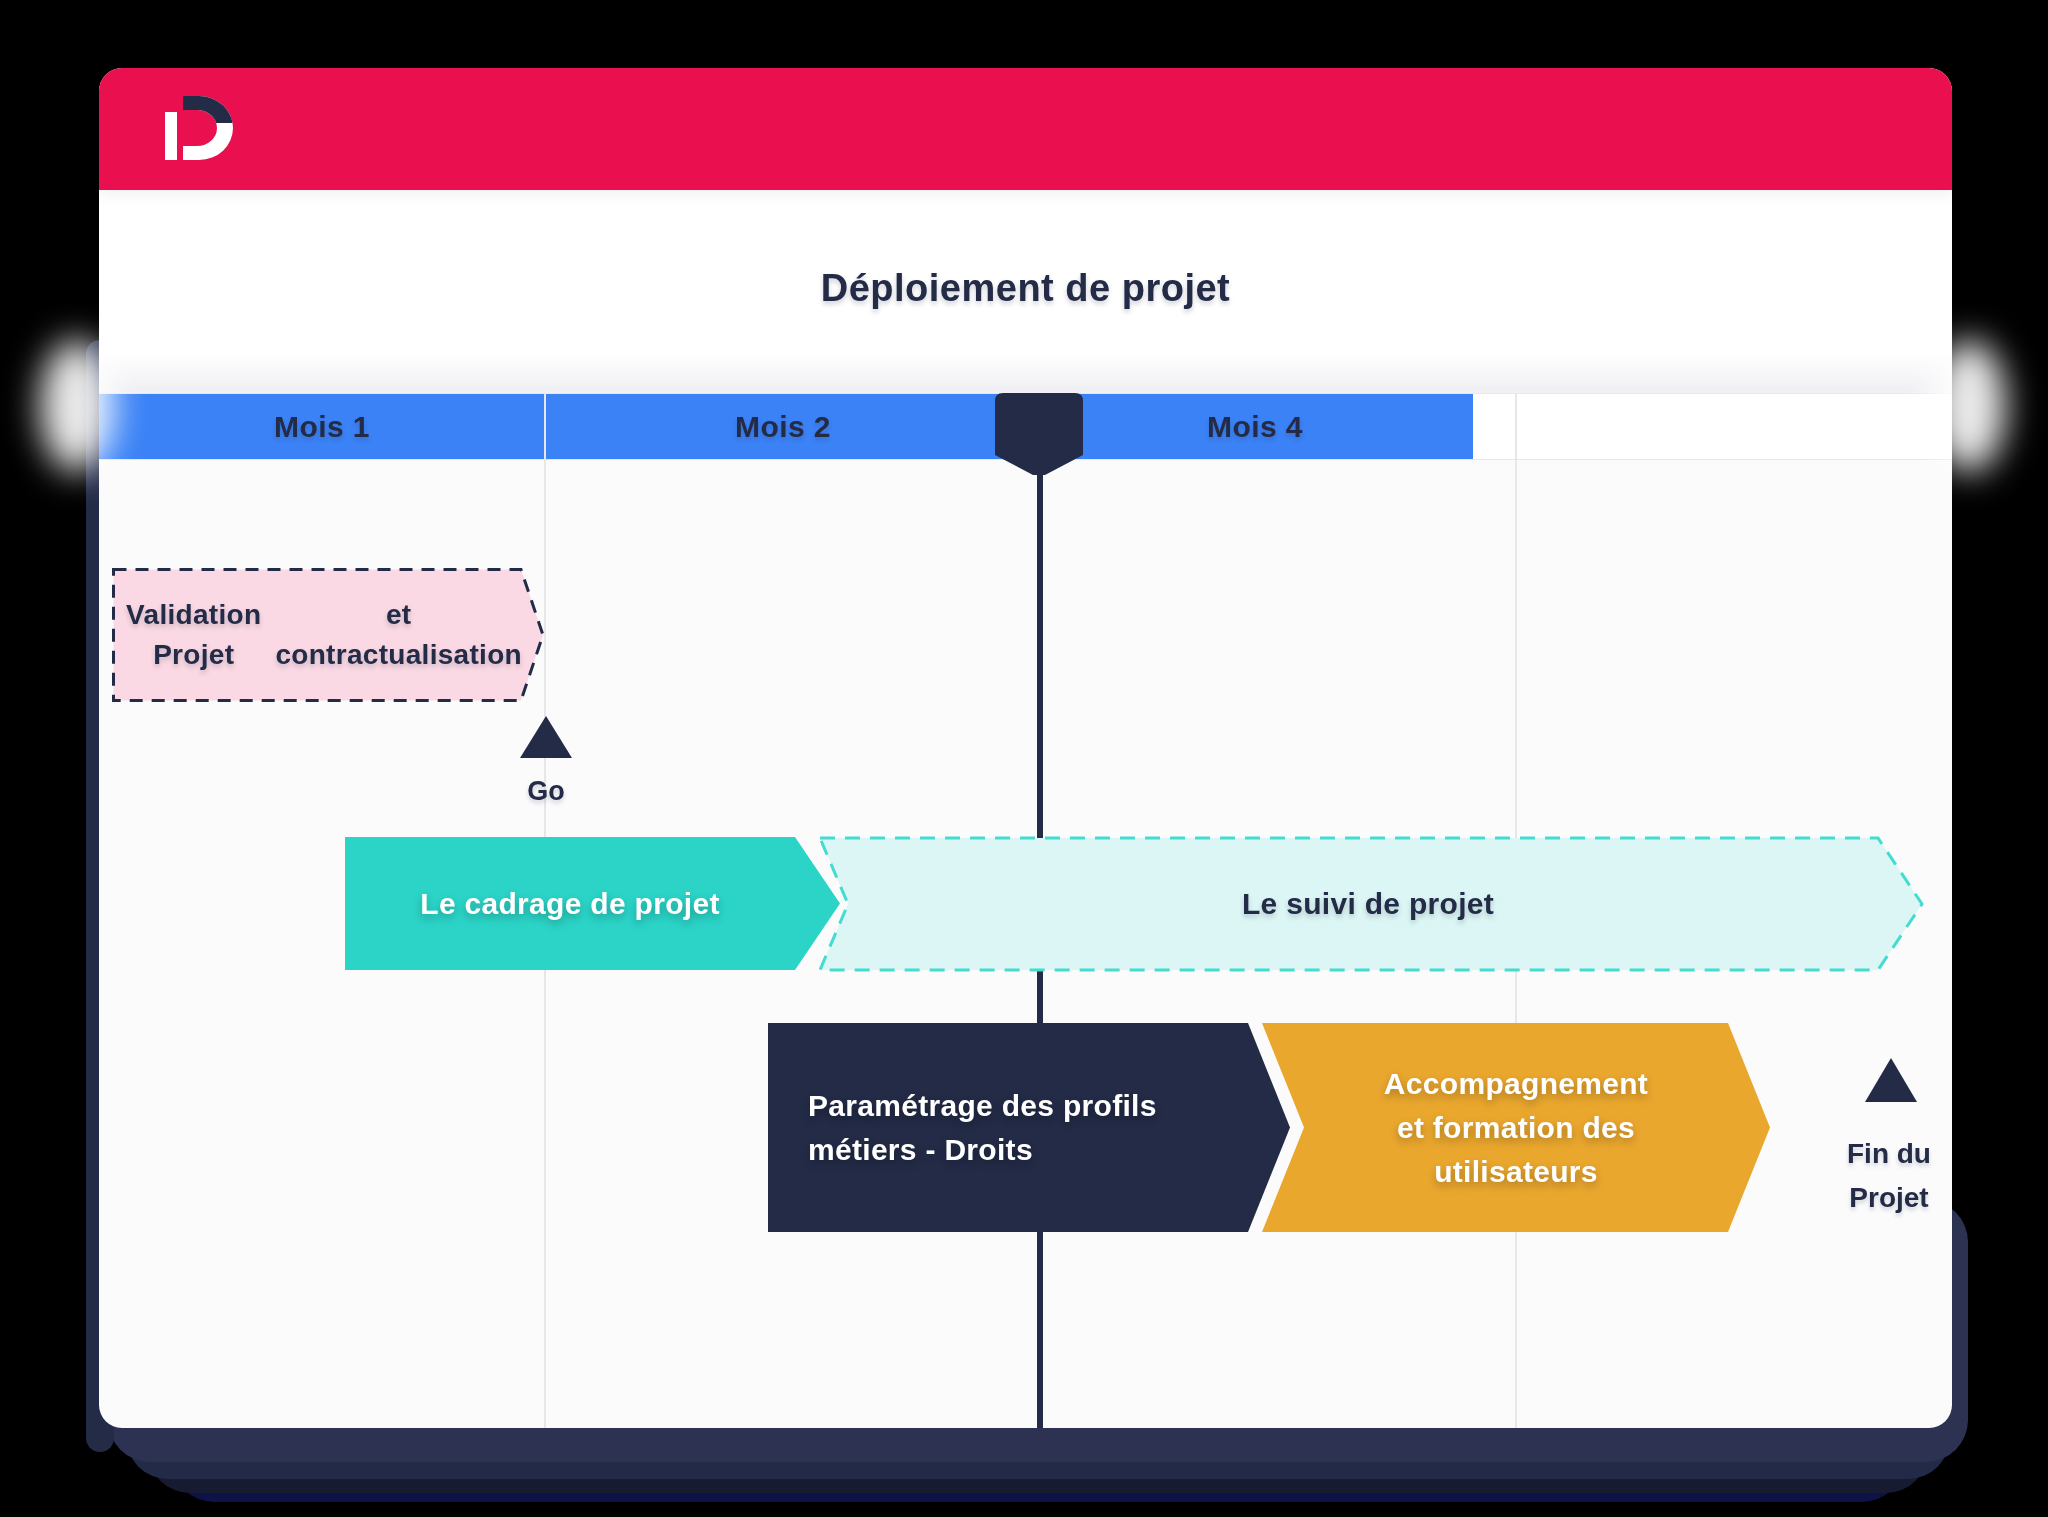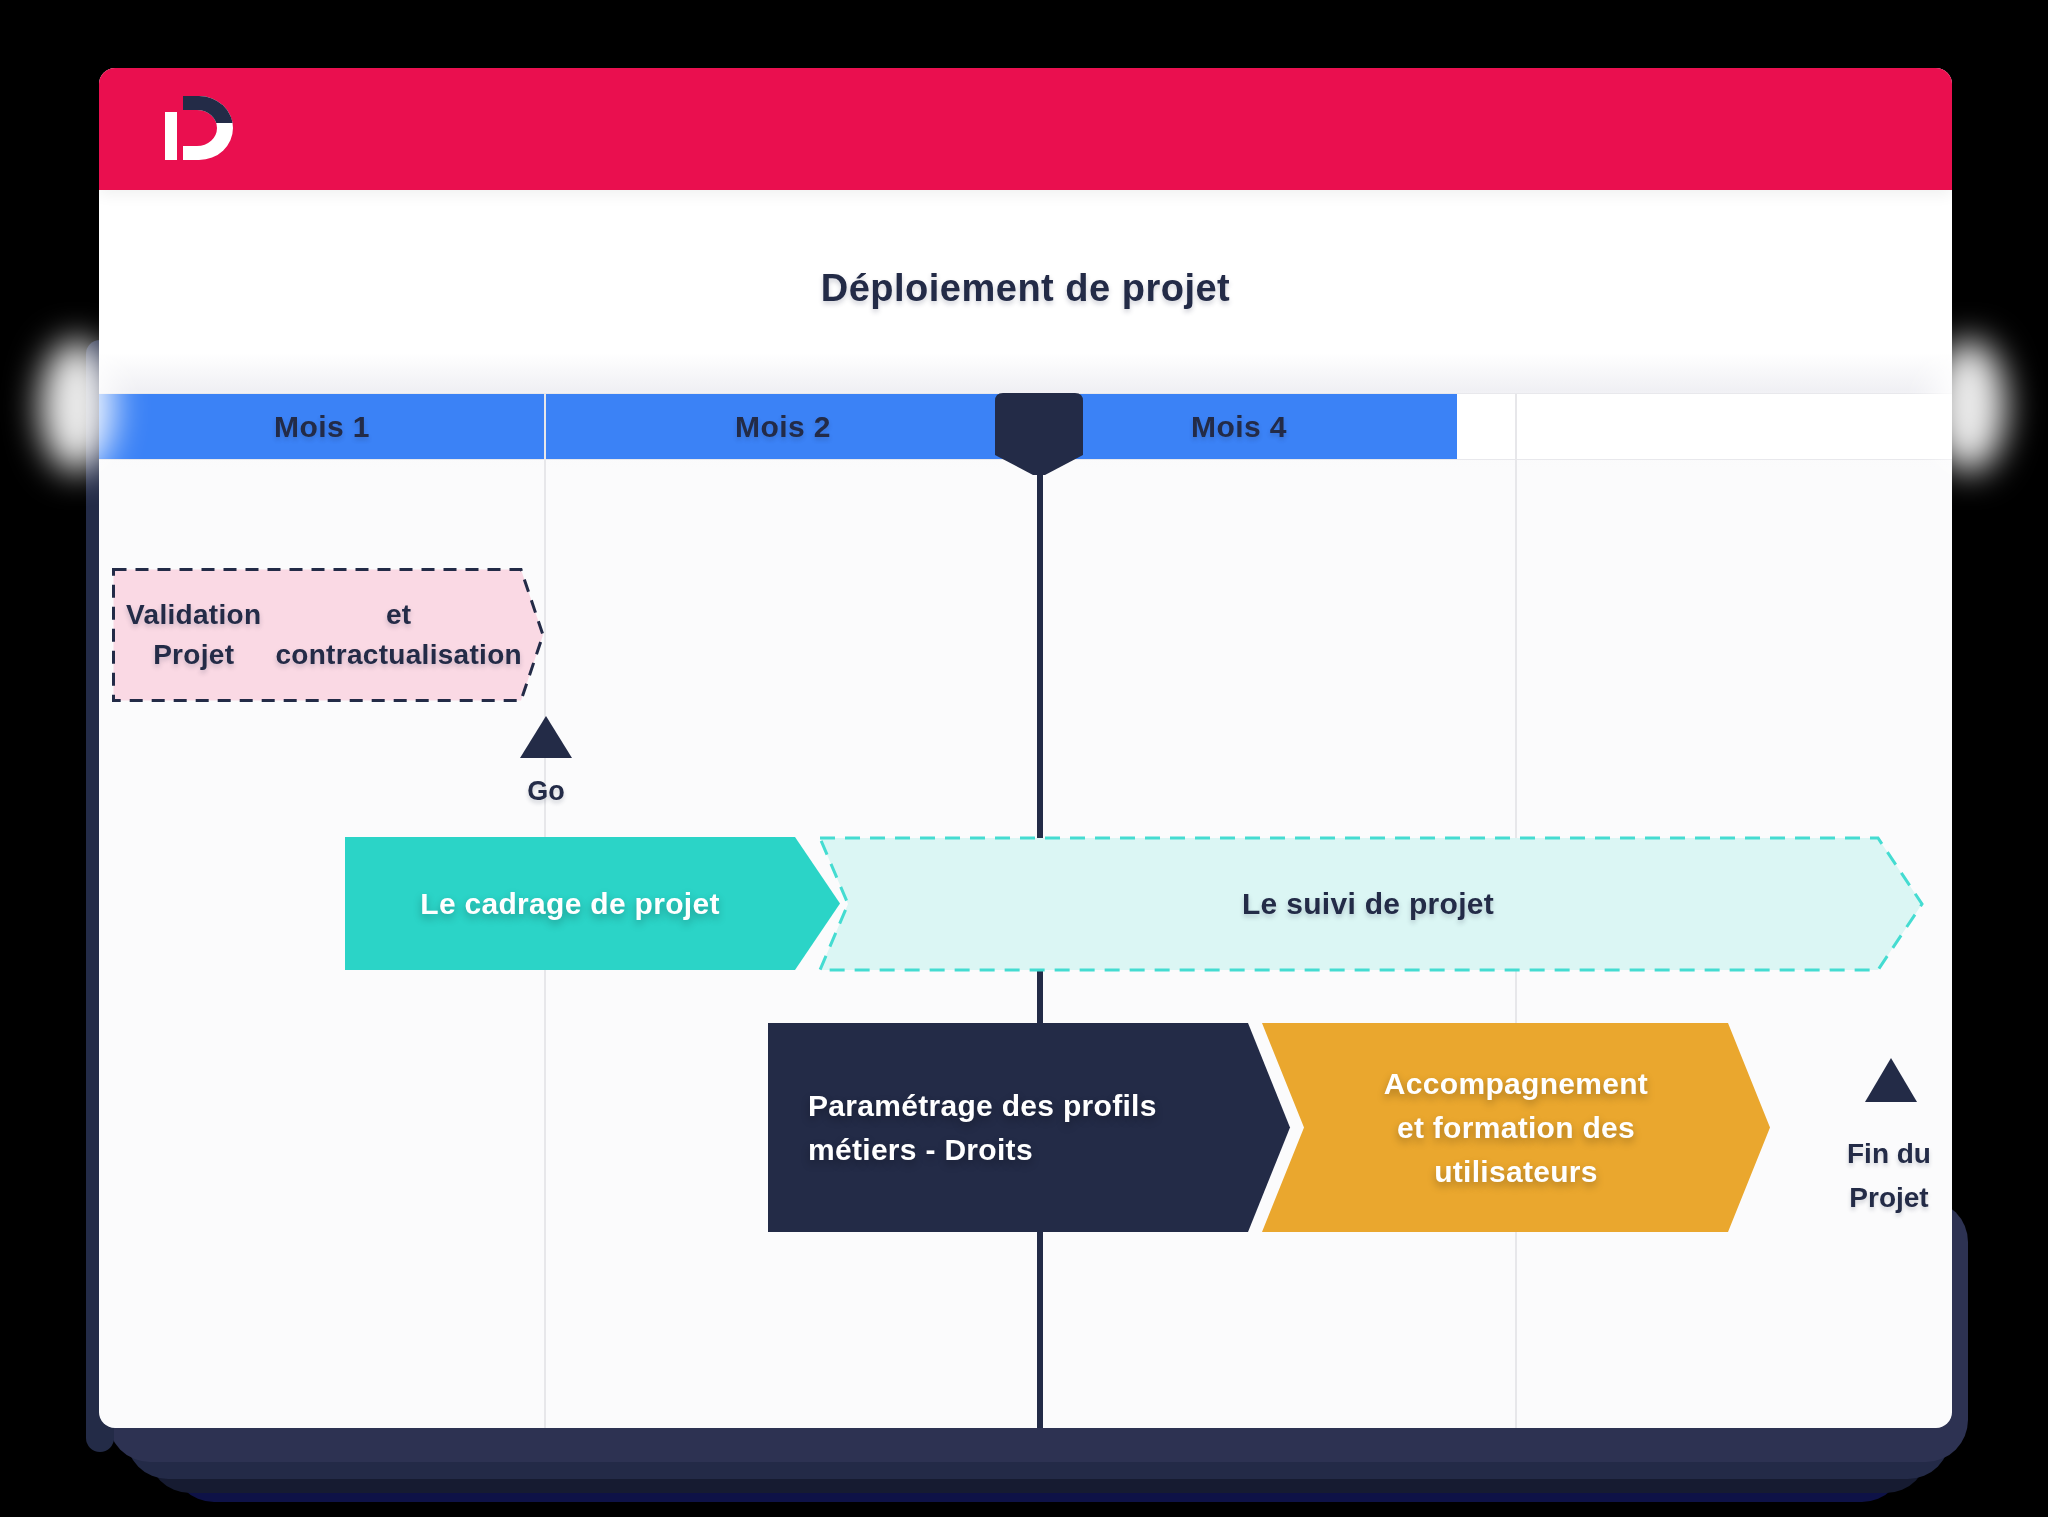--- a/index.html
+++ b/index.html
@@ -10,35 +10,35 @@
   }
   
   .band{position:absolute;border-radius:42px;top:1200px;}
   .band4{left:172px;width:1732px;height:302px;background:#111553;opacity:.85;}
   .band3{left:148px;width:1780px;height:293px;background:#161b31;}
   .band2{left:126px;width:1824px;height:279px;background:#232a47;}
   .band1{left:108px;width:1860px;height:262px;background:#2d3252;}
   .spine{position:absolute;left:86px;top:340px;width:28px;height:1112px;background:#232b47;border-radius:14px;}
 
   .card{
-    position:absolute;left:99px;top:68px;width:1853px;height:1360px;border-radius:16px;
+    position:absolute;left:99px;top:68px;width:1853px;height:1360px;border-radius:23px;
     overflow:hidden;
     background:linear-gradient(180deg,#ffffff 0px,#ffffff 285px,#f0f0f4 322px,#f7f7f9 332px,#fbfbfc 400px,#fbfbfc 100%);
   }
   .redbar{position:absolute;left:0;top:0;width:100%;height:122px;background:#ea0f4f;box-shadow:0 5px 14px rgba(0,0,0,.06);}
   .logo{position:absolute;left:64px;top:22px;width:76px;height:76px;}
 
   .title{position:absolute;left:0;top:196px;width:100%;height:48px;line-height:48px;text-align:center;
     font-size:38px;color:#232b47;letter-spacing:.5px;text-shadow:0 3px 5px rgba(35,43,71,.22);}
 
   .month-row{position:absolute;left:0;top:325px;width:1853px;height:67px;display:flex;
     border-top:1px solid #e8e8ec;border-bottom:1px solid #e8e8ec;background:#fff;}
   .month-cell{height:100%;line-height:65px;text-align:center;font-size:30px;color:#232b47;background:#3b82f6;
     text-shadow:0 3px 4px rgba(35,43,71,.2);letter-spacing:.4px;}
-  .mc1{width:446px;} .mc2{width:495px;} .mc3{width:476px;} .mc4{width:436px;}
+  .mc1{width:446px;} .mc2{width:495px;} .mc3{width:476px;} .mc4{width:436px;margin-left:16px;}
 
   .divider{position:absolute;top:326px;width:2px;height:1034px;background:#e7e7ea;}
   .div1{left:445px;} .div3{left:1416px;}
 
   .centerline{position:absolute;left:938px;top:330px;width:6px;height:1030px;background:#232b47;}
   .flag{position:absolute;left:896px;top:325px;width:88px;height:82px;}
 
   .shape{position:absolute;}
   .shape-label{position:absolute;display:flex;align-items:center;justify-content:center;
     text-align:center;color:#232b47;letter-spacing:.3px;}

